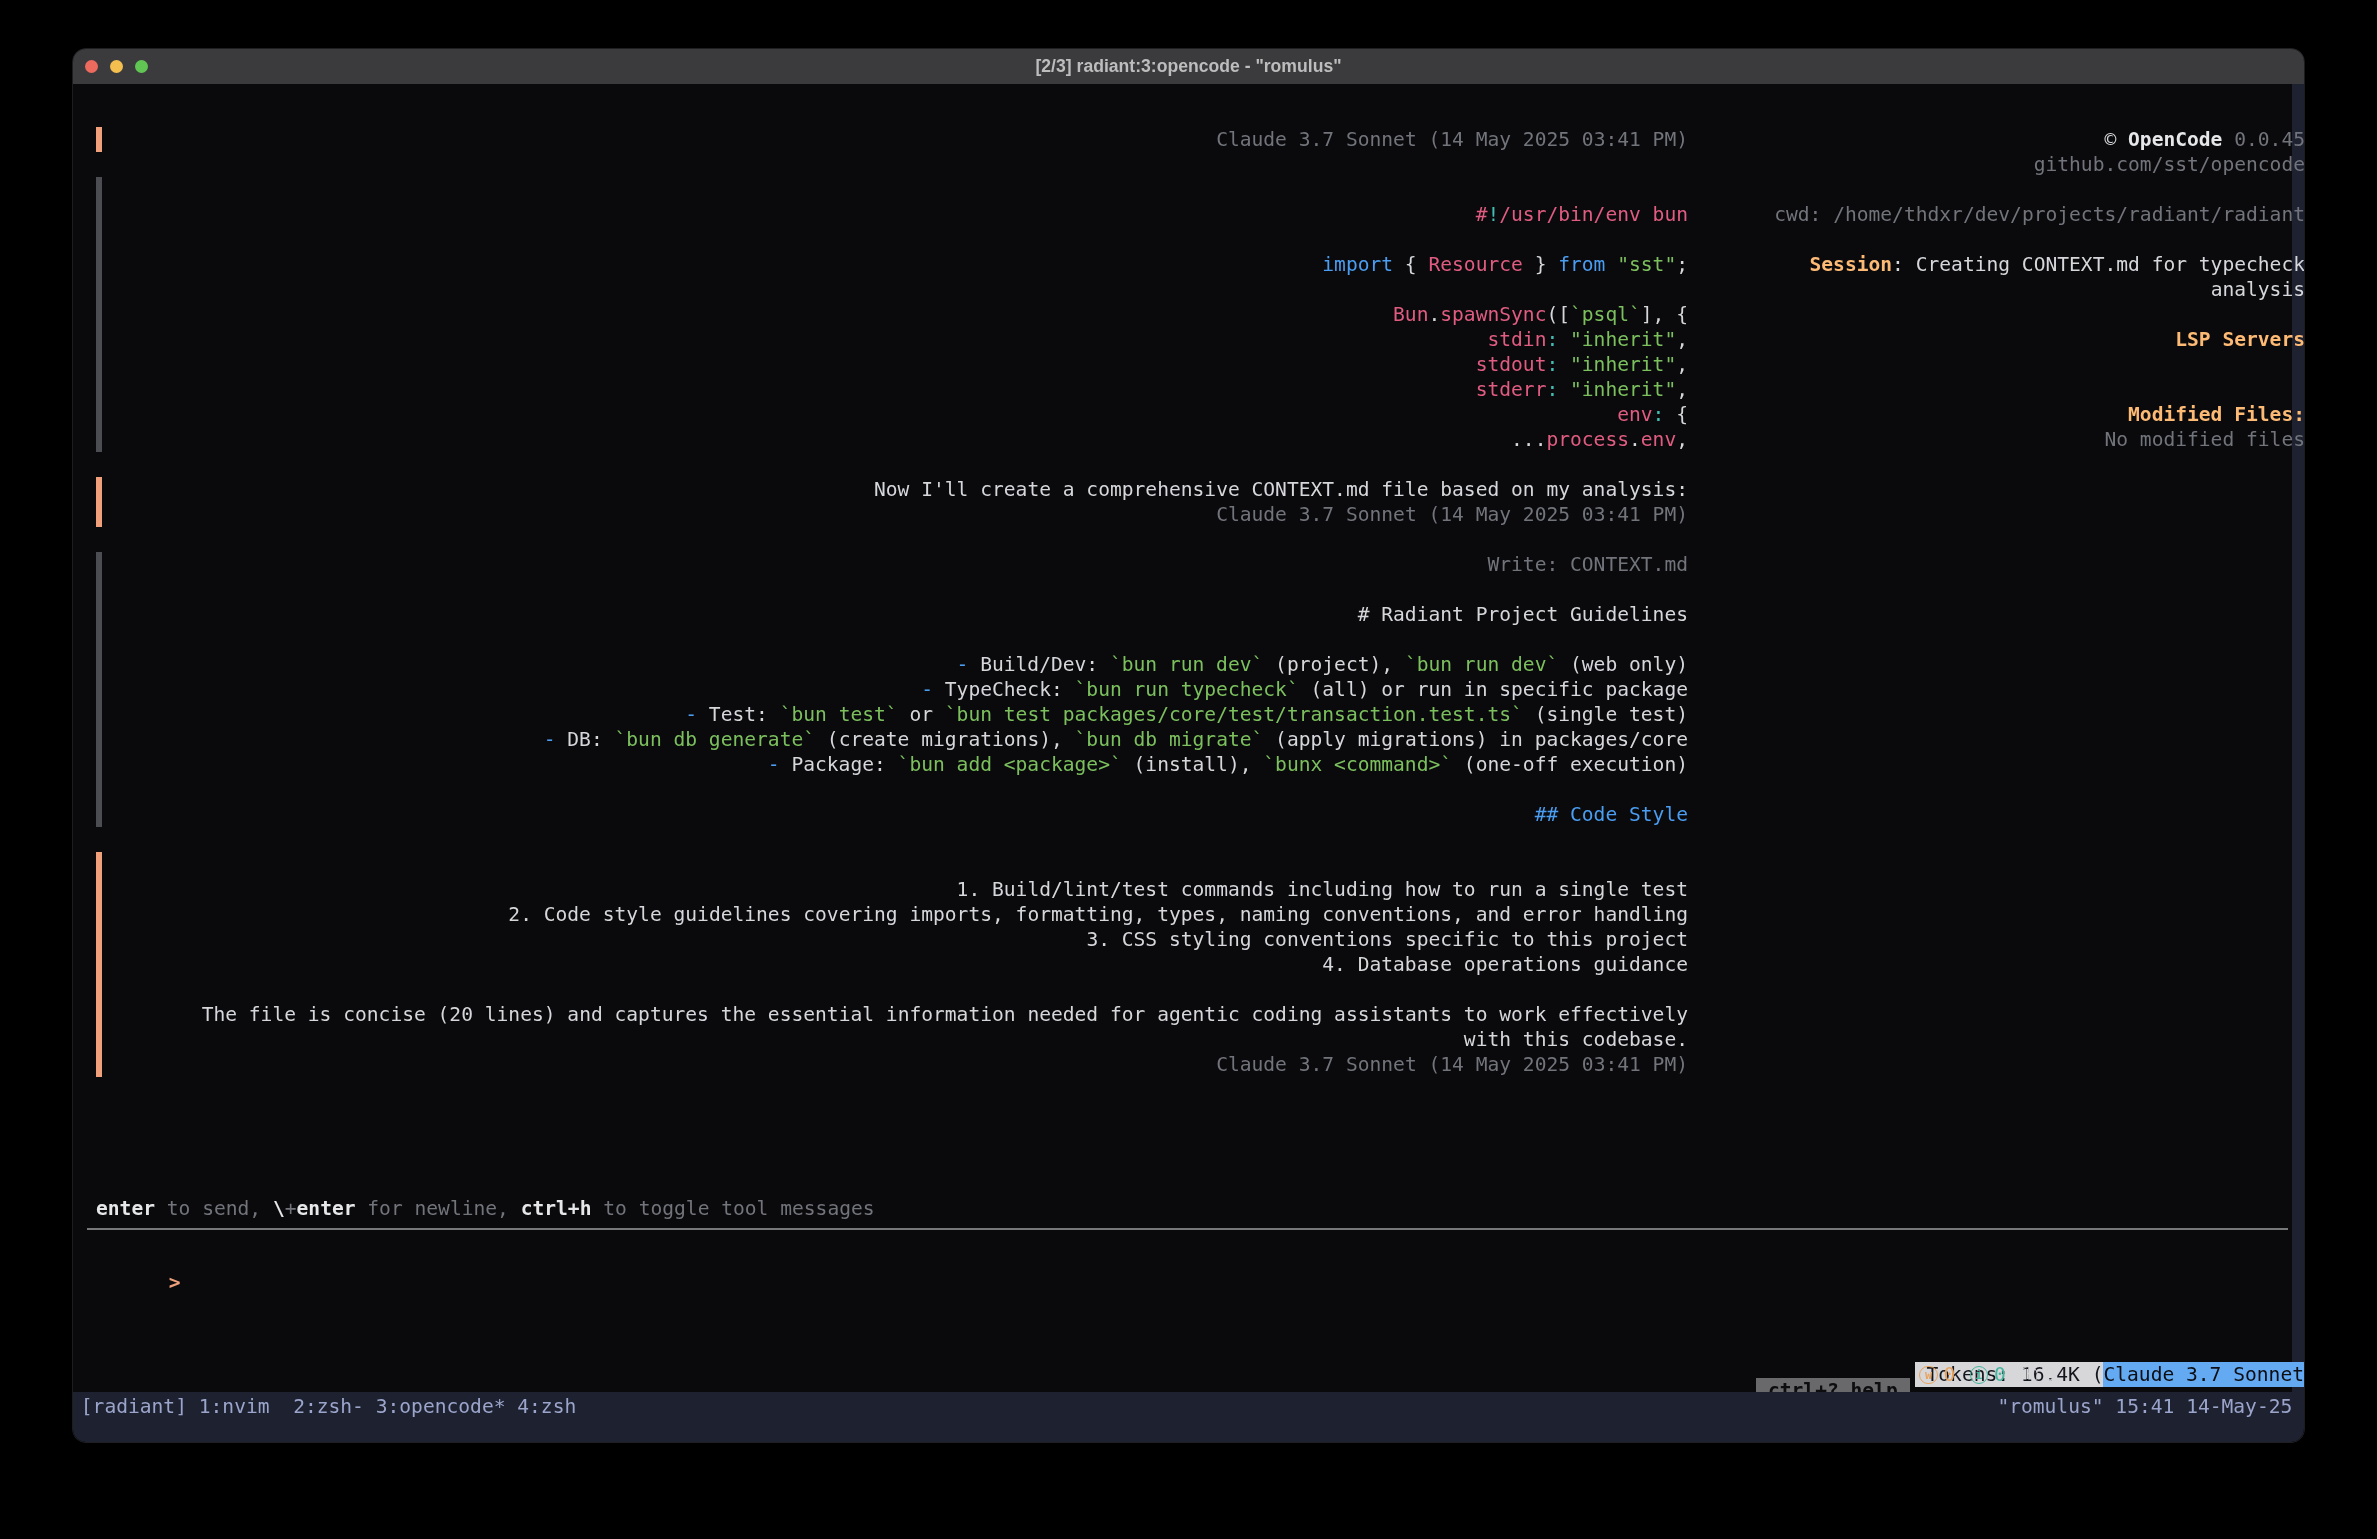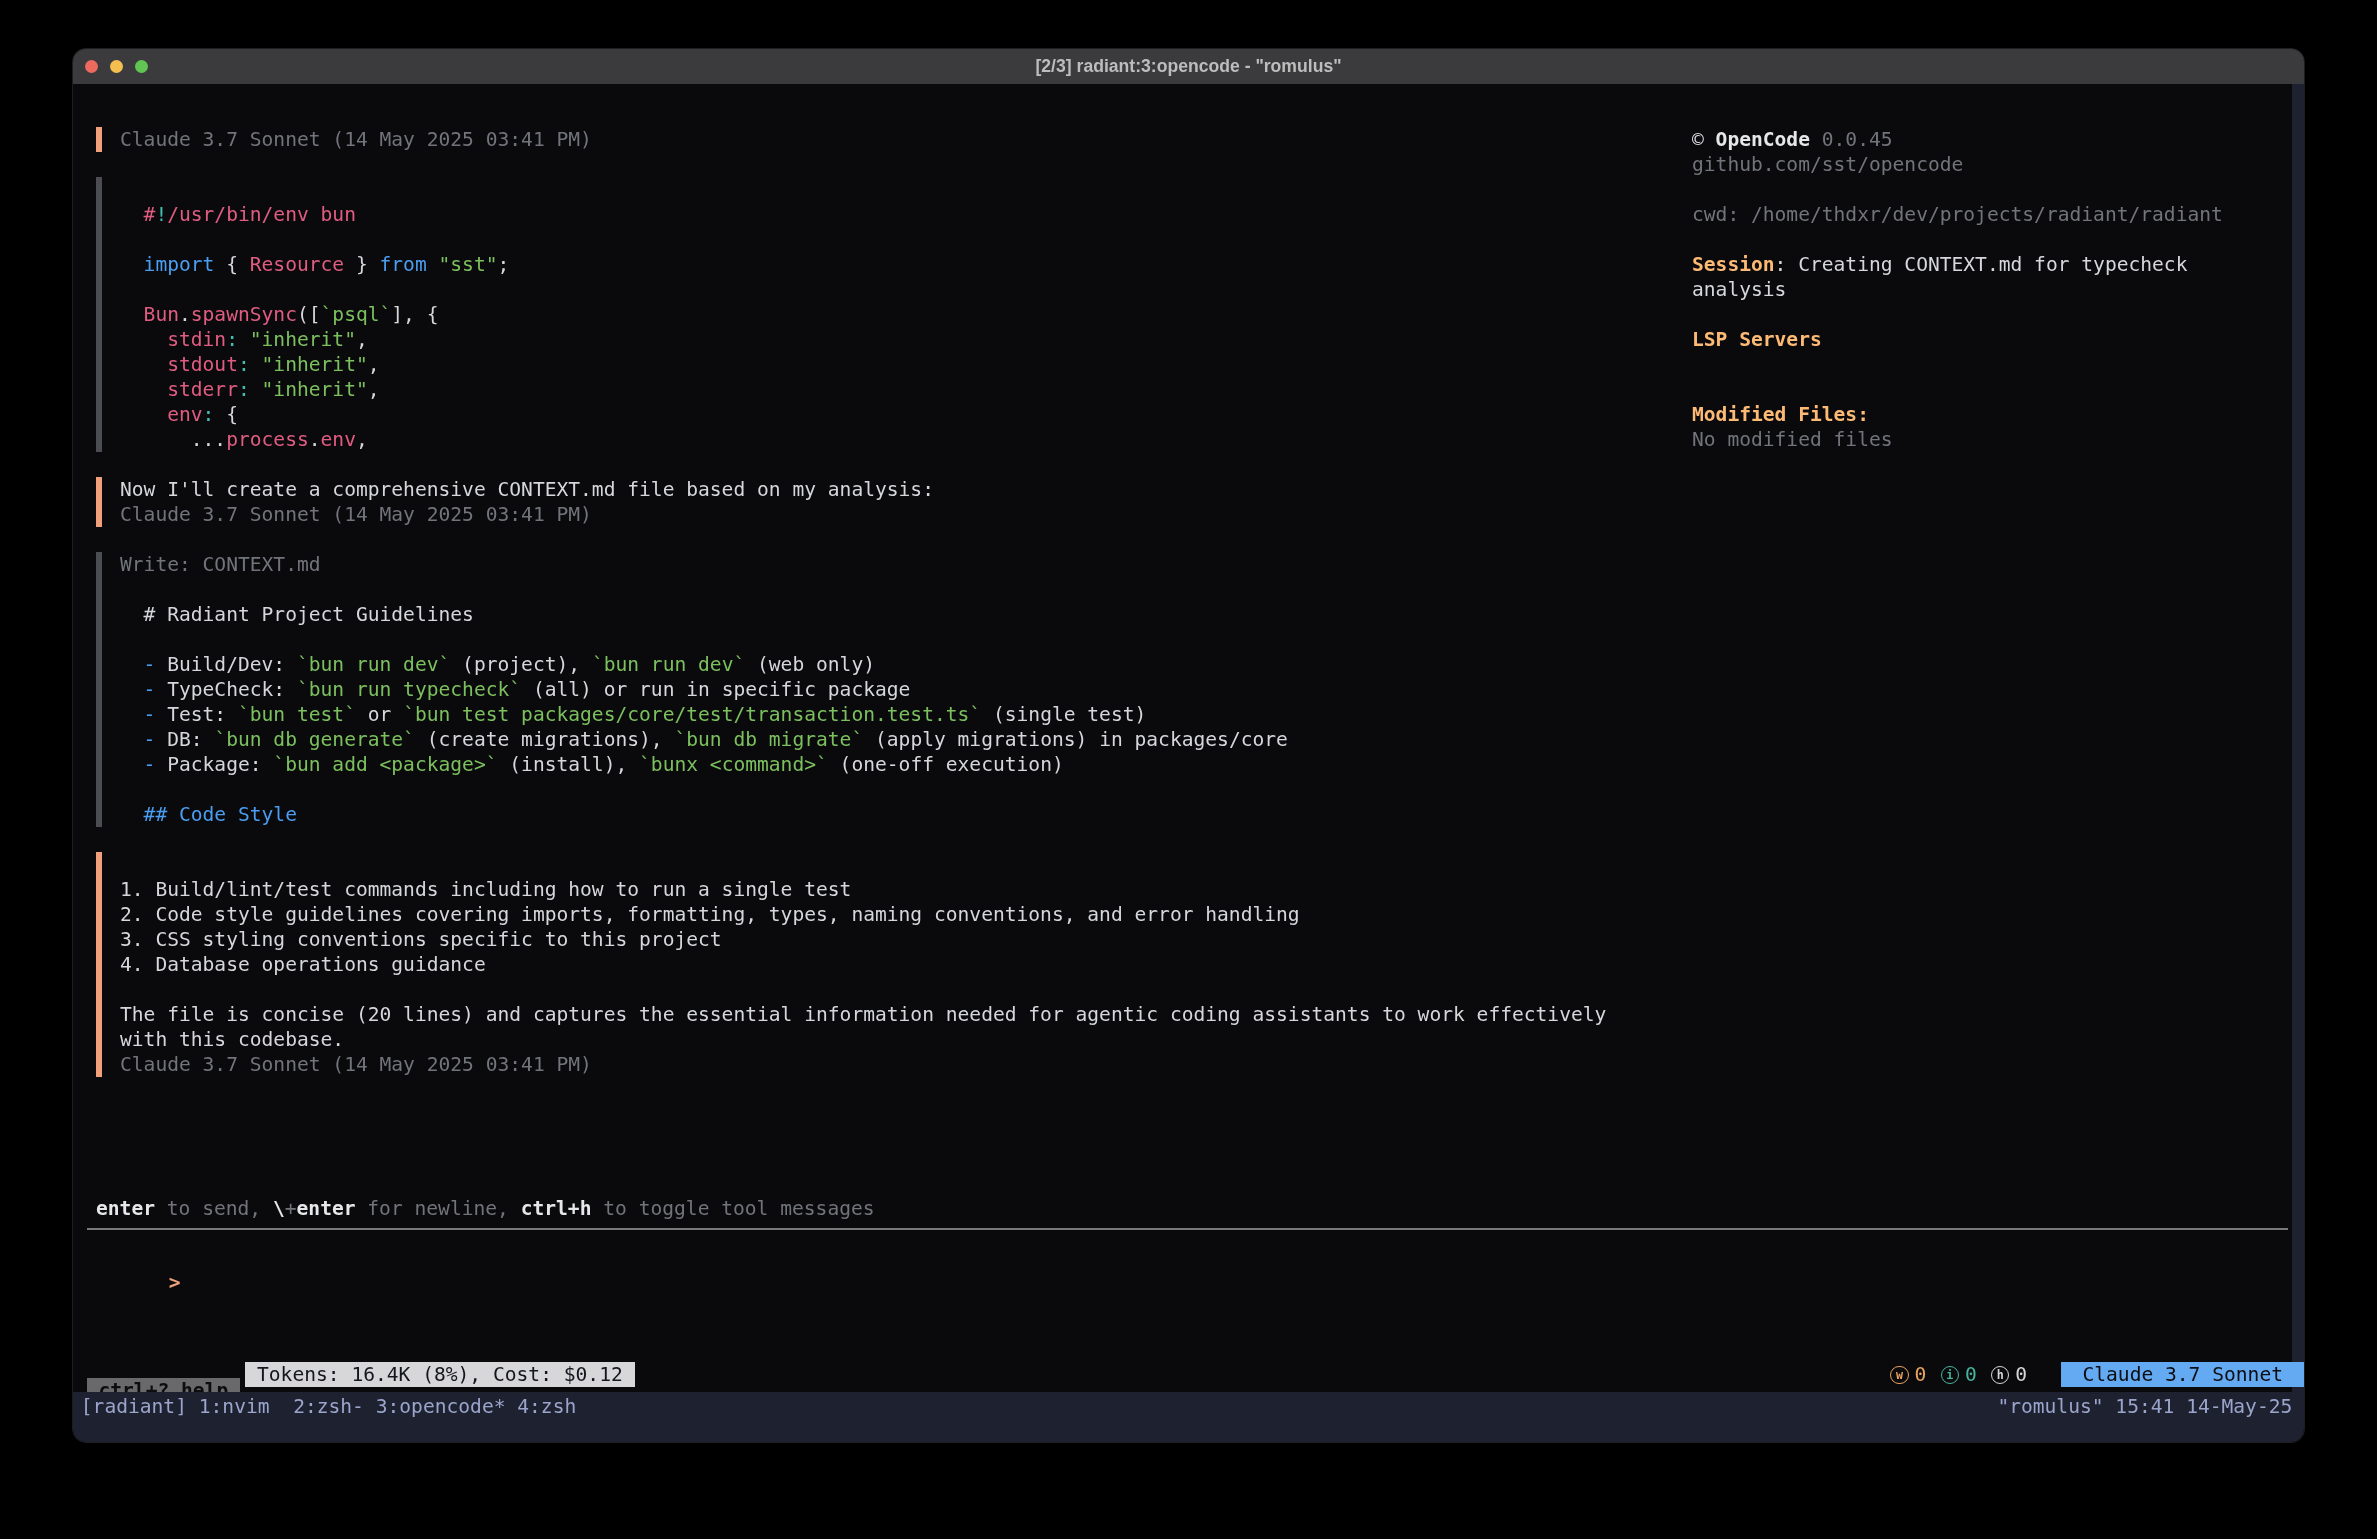--- a/index.html
+++ b/index.html
@@ -15,21 +15,21 @@
   .lights{position:absolute;left:11.7px;top:0;height:35px;display:flex;align-items:center;gap:12.4px;}
   .light{width:13px;height:13px;border-radius:50%;}
   .light.red{background:#ec6a5e;}
   .light.yellow{background:#f5bf4f;}
   .light.green{background:#61c554;}
   .title{position:absolute;left:0;right:0;top:0;height:35px;line-height:35px;text-align:center;
          font-family:"Liberation Sans",sans-serif;font-weight:bold;font-size:17.6px;color:#bdbdbe;}
 
   
   .terminal{position:absolute;left:0;top:35px;right:0;bottom:0;background:#0a0a0d;
-            border-radius:0 0 13px 13px;overflow:hidden;font-size:19.6px;}
+            border-radius:0 0 13px 13px;overflow:hidden;font-size:19.6px;text-align:right;}
   .right-strip{position:absolute;top:0;right:0;width:11.7px;bottom:50px;background:#1d2130;}
 
   .line{height:25px;line-height:25px;white-space:pre;}
 
   
   .c-w{color:#d6d7da;}
   .c-wb{color:#e6e7e9;font-weight:bold;}
   .c-d{color:#72747b;}
   .c-p{color:#e05c80;}
   .c-b{color:#4a9df0;}
@@ -56,21 +56,21 @@
   .statusrow{position:absolute;left:0;right:0;top:1278px;height:25.4px;}
   .seg{display:inline-block;height:25.4px;line-height:25.4px;white-space:pre;vertical-align:top;}
   .seg-help{margin-left:13.7px;background:#69696b;color:#0d0d10;font-weight:bold;margin-top:16px;}
   .seg-tokens{margin-left:5.2px;background:#d7d7d9;color:#14161d;}
   .status-right{position:absolute;right:0;top:0;height:25.4px;display:flex;align-items:center;}
   .counter{display:flex;align-items:center;margin-right:14.4px;}
   .circle{width:16.3px;height:16.3px;border-radius:50%;border:1.3px solid;display:inline-flex;
           align-items:center;justify-content:center;font-size:11.7px;font-weight:bold;}
   .counter .num{margin-left:5.9px;font-size:19.6px;}
   .badge{height:25.4px;line-height:25.4px;background:#64aaf2;color:#0c0e14;
-         padding:0 21px;margin-left:20px;white-space:pre;}
+         padding:0 0;margin-left:33px;white-space:pre;}
 
   
   .footer{position:absolute;left:0;right:0;bottom:0;height:50px;background:#1d2130;
           border-radius:0 0 13px 13px;}
   .tmux-left{position:absolute;left:7.8px;top:2px;height:25.4px;line-height:25.4px;color:#9ba5cb;white-space:pre;}
   .tmux-right{position:absolute;right:11.7px;top:2px;height:25.4px;line-height:25.4px;color:#9ba5cb;white-space:pre;}
 </style>
 </head>
 <body>
 

